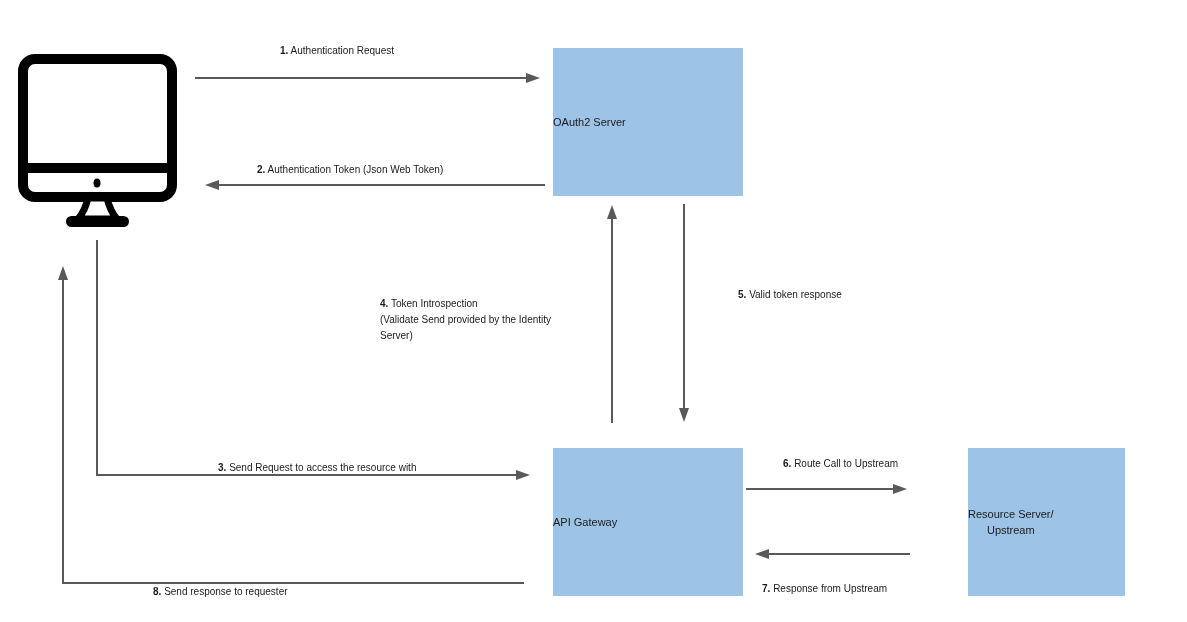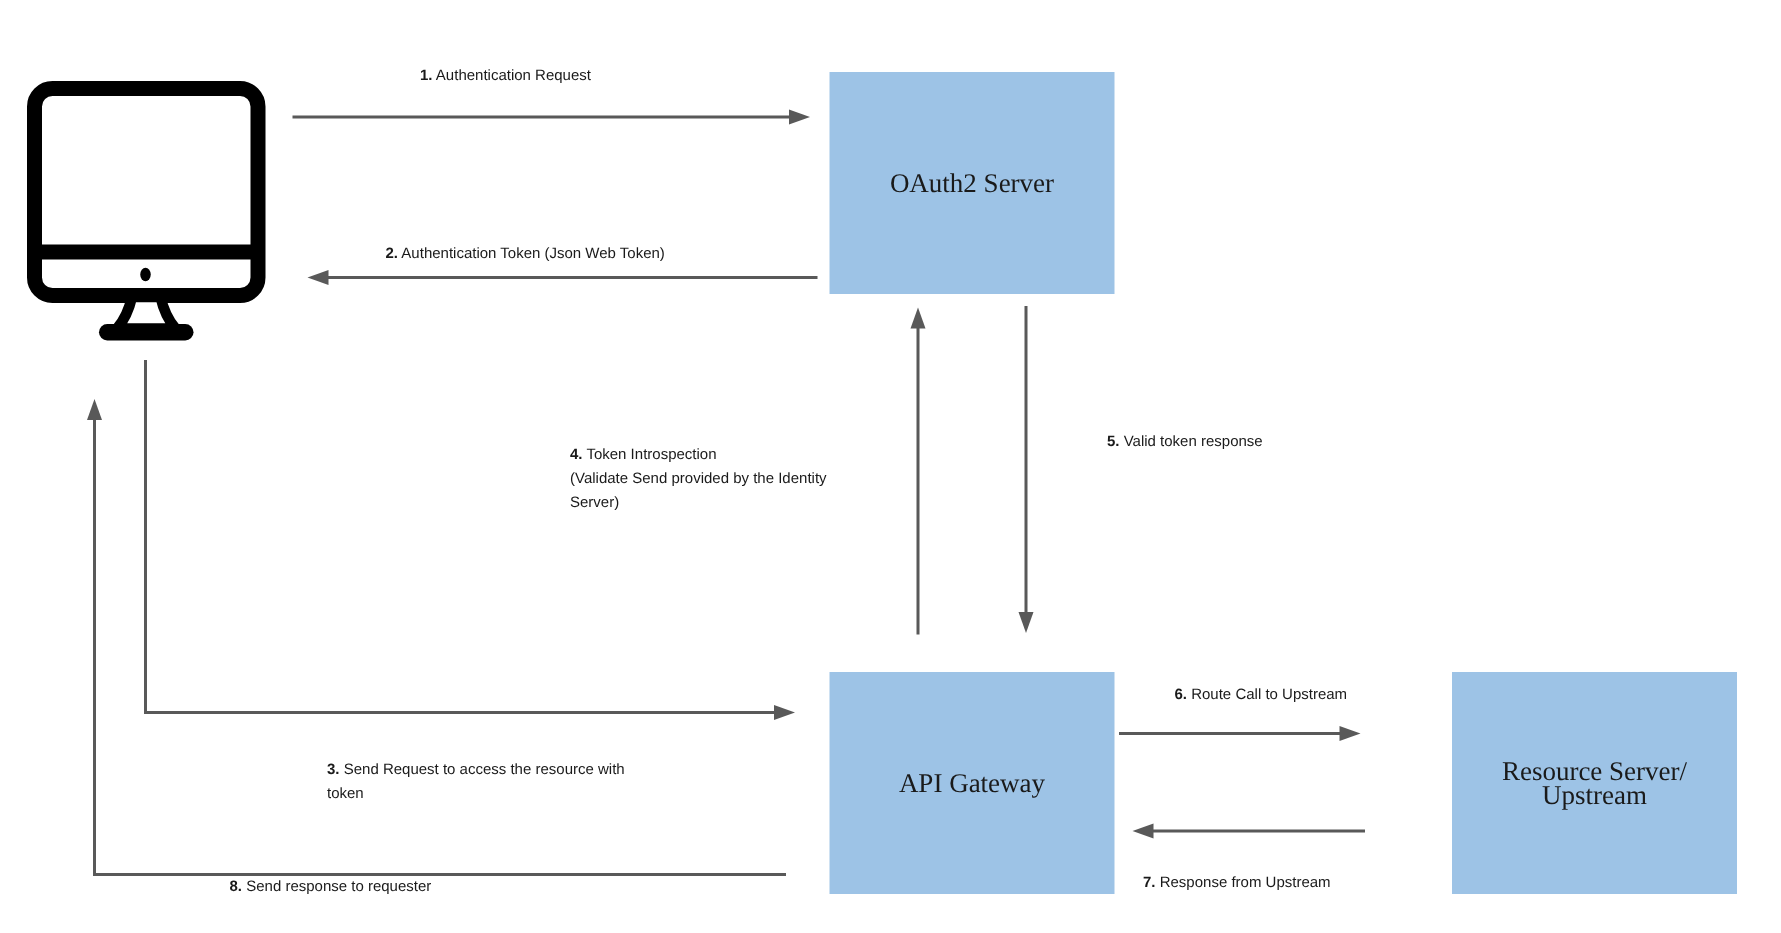--- a/index.html
+++ b/index.html
@@ -24,26 +24,25 @@
     left: 0;
     top: 0;
     width: 1187px;
     height: 622px;
   }
   .node {
     position: absolute;
     background: var(--node-fill, #9DC3E6);
     display: flex;
     align-items: center;
-    justify-content: center;
+    justify-content: flex-start;
     text-align: center;
-    font-size: 18px;
+    font-size: 11px;
     line-height: 16px;
     color: var(--text, #1a1a1a);
-    font-family: Liberation Serif, serif;
   }
   .node .node-label {
     white-space: pre-line;
   }
   .lbl {
     position: absolute;
     font-size: 10px;
     line-height: 16px;
     color: var(--text, #1a1a1a);
     white-space: nowrap;
@@ -109,41 +108,40 @@
   </svg>
 
   <div class="node" style="left:553px; top:48px; width:190px; height:148px;">
     <span class="node-label">OAuth2 Server</span>
   </div>
 
   <div class="node" style="left:553px; top:448px; width:190px; height:148px;">
     <span class="node-label">API Gateway</span>
   </div>
 
-  <div class="node" style="left:968px; top:448px; width:190px; height:148px;">
+  <div class="node" style="left:968px; top:448px; width:157px; height:148px;">
     <span class="node-label">Resource Server/
 Upstream</span>
   </div>
 
   <div class="lbl" style="left:280px; top:43px;">
     <b>1.</b>
     <span>Authentication Request</span>
   </div>
 
   <div class="lbl" style="left:257px; top:162px;">
     <b>2.</b>
     <span>Authentication Token (Json Web Token)</span>
   </div>
 
-  <div class="lbl" style="left:218px; top:506px;">
+  <div class="lbl" style="left:218px; top:460px;">
     <div>
       <b>3.</b>
       <span>Send Request to access the resource with</span>
     </div>
-    <div>token</div>
   </div>
 
   <div class="lbl" style="left:380px; top:296px;">
     <div>
       <b>4.</b>
       <span>Token Introspection</span>
     </div>
     <div>(Validate Send provided by the Identity</div>
     <div>Server)</div>
   </div>

